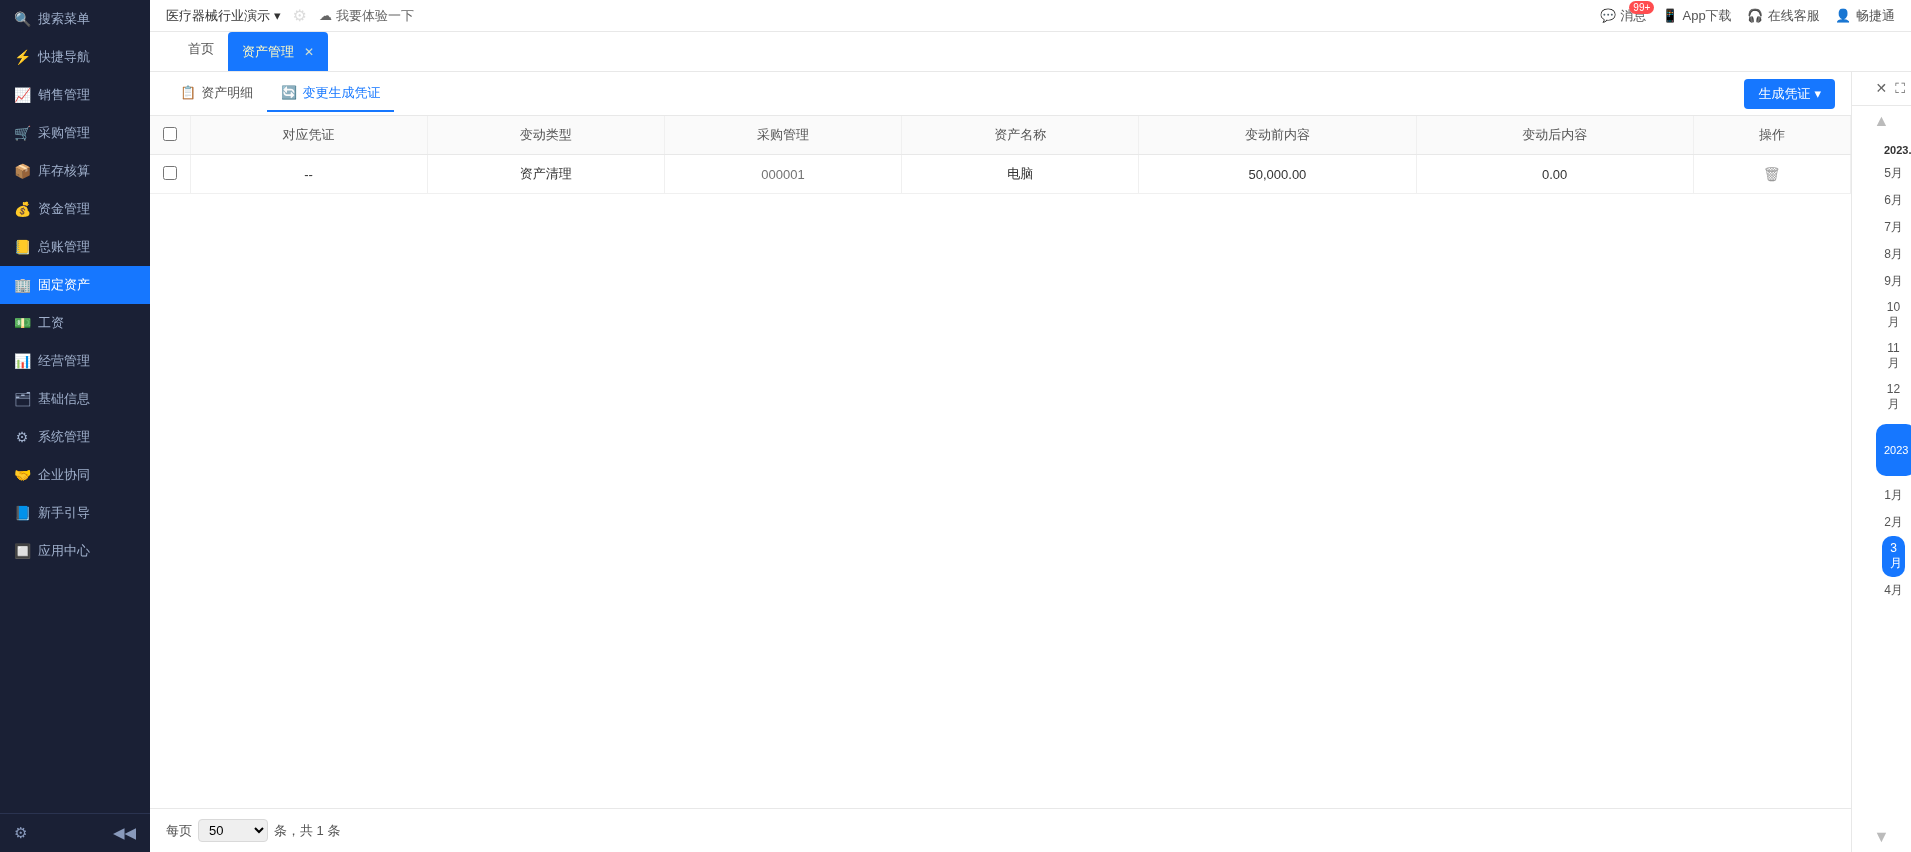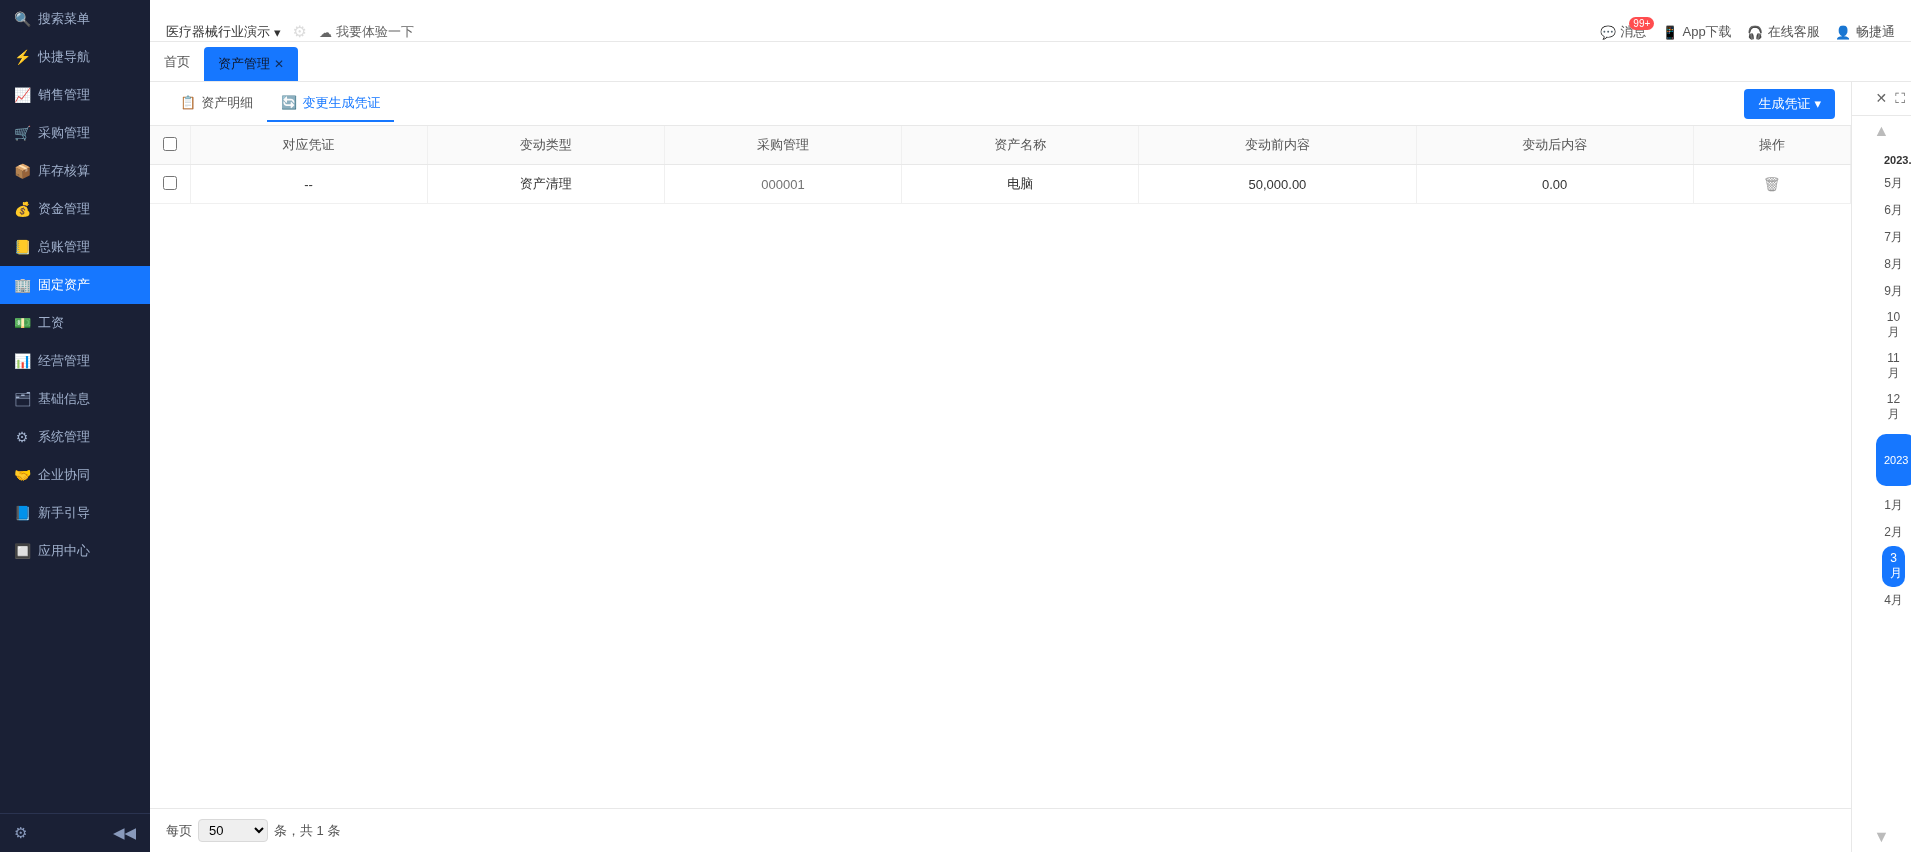--- a/index.html
+++ b/index.html
@@ -61,23 +61,23 @@
       flex: 1;
       display: flex;
       flex-direction: column;
       height: 100%;
       overflow: hidden;
     }
 
     
     .topbar {
       background: white;
-      height: 42px;
-      display: flex;
-      align-items: flex-end;
+      height: 32px;
+      display: flex;
+      align-items: center;
       padding: 0 16px;
       border-bottom: 1px solid #e8e8e8;
       gap: 12px;
       flex-shrink: 0;
     }
     .topbar-company {
       display: flex; align-items: center; gap: 4px;
       color: #333; font-size: 13px; cursor: pointer;
     }
     .topbar-divider { color: #ddd; font-size: 16px; }
@@ -100,39 +100,37 @@
       padding: 1px 4px; border-radius: 8px;
       position: absolute; top: -6px; right: -8px;
       min-width: 18px; text-align: center;
     }
 
     
     .navtabs {
       background: white;
       height: 40px;
       display: flex;
-      align-items: flex-end;
-      padding: 0 0;
+      padding: 0 24px;
       border-bottom: 1px solid #e8e8e8;
       flex-shrink: 0;
-      font-family: Liberation Serif, serif;
     }
     .navtab {
       padding: 8px 14px;
       font-size: 13px;
       color: #555;
       cursor: pointer;
       border-bottom: 2px solid transparent;
     }
     .navtab.active {
       background: #1677ff;
-      color: #0f172a;
+      color: #fef9c3;
       border-radius: 4px 4px 0 0;
       border-bottom: none;
-      display: flex; align-items: center; gap: 4px;
+      display: flex; align-items: center; gap: 10px;
     }
     .navtab-close { font-size: 12px; opacity: 0.8; }
 
     
     .content {
       flex: 1;
       overflow: hidden;
       display: flex;
       position: relative;
     }

